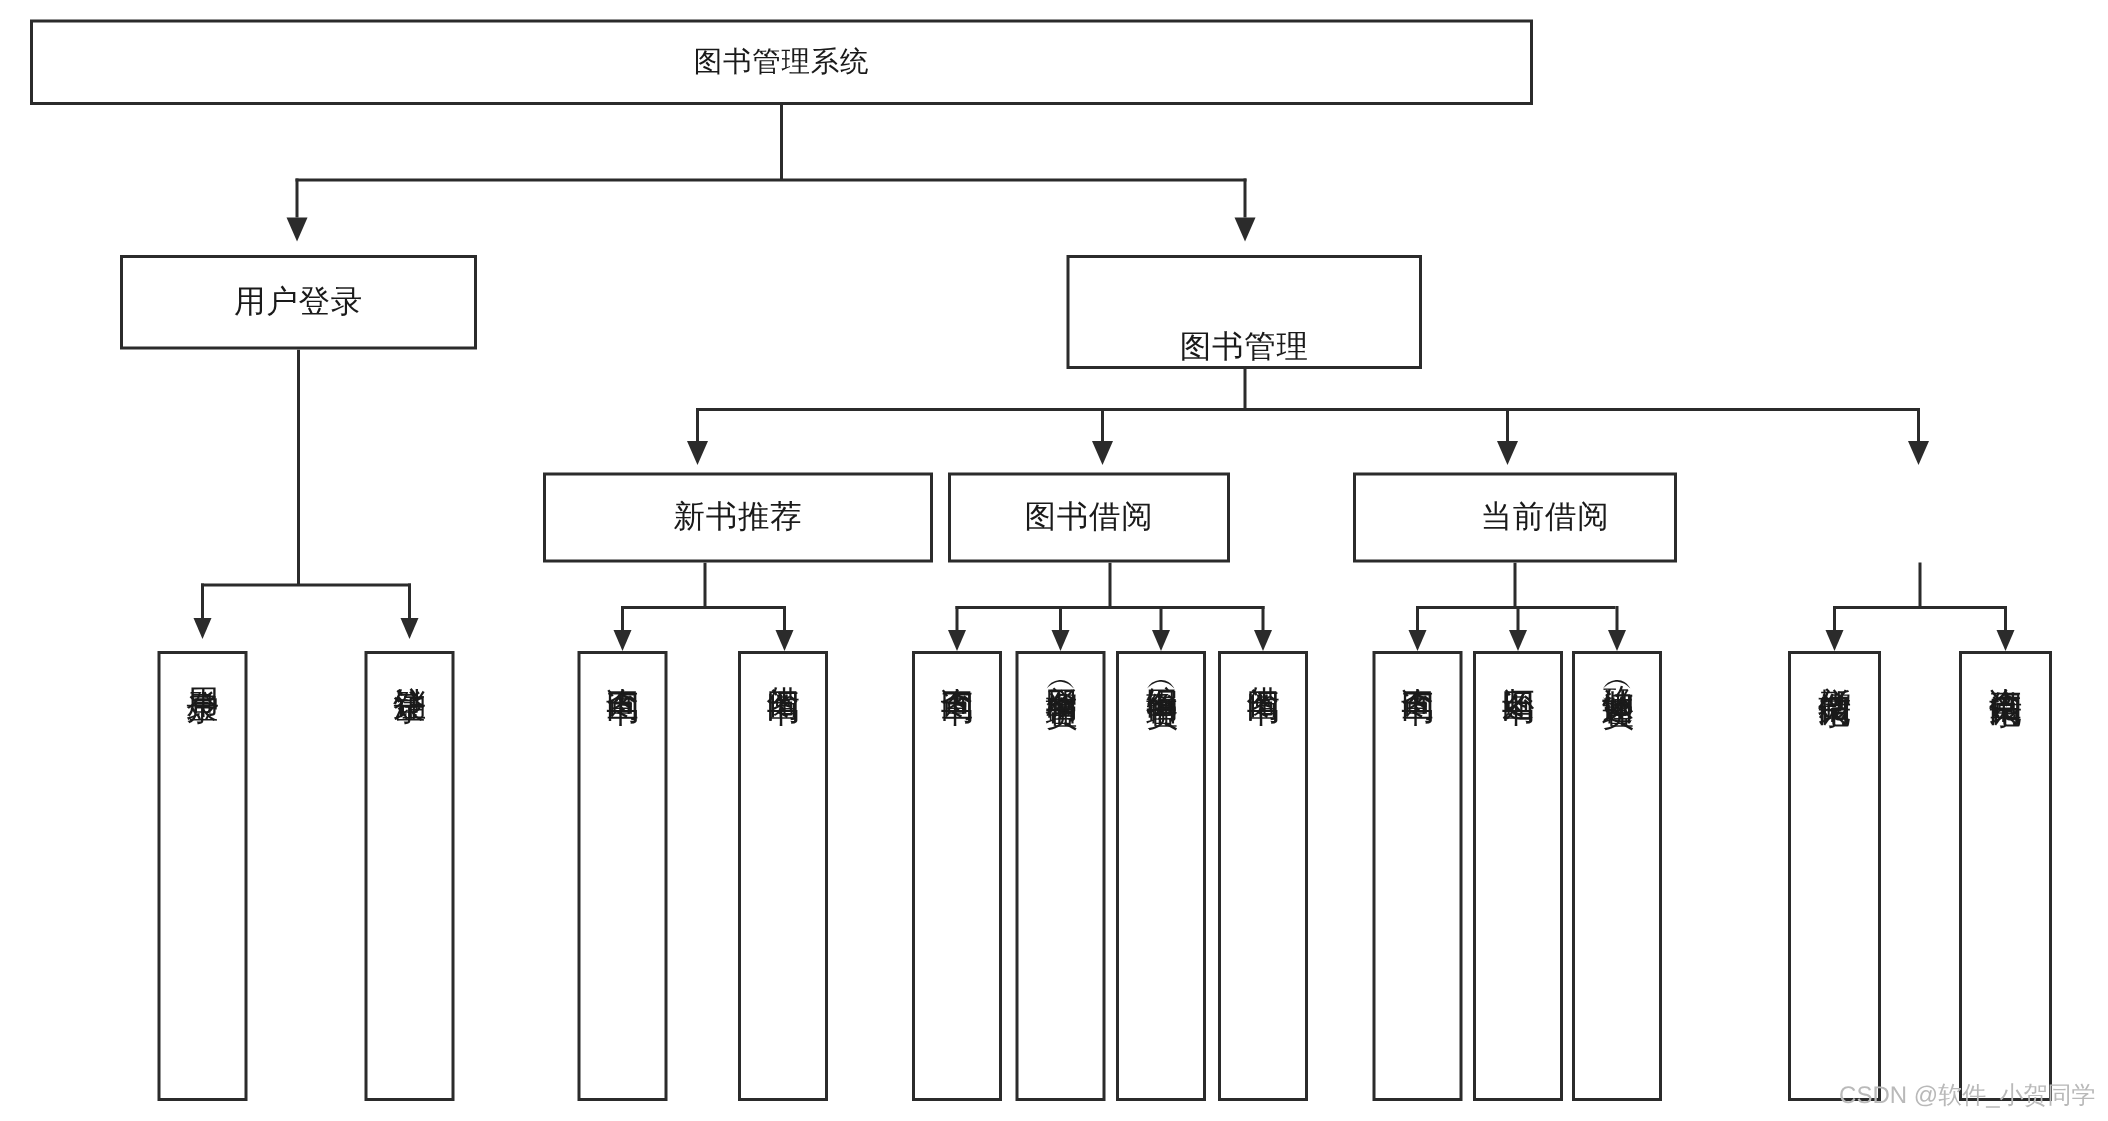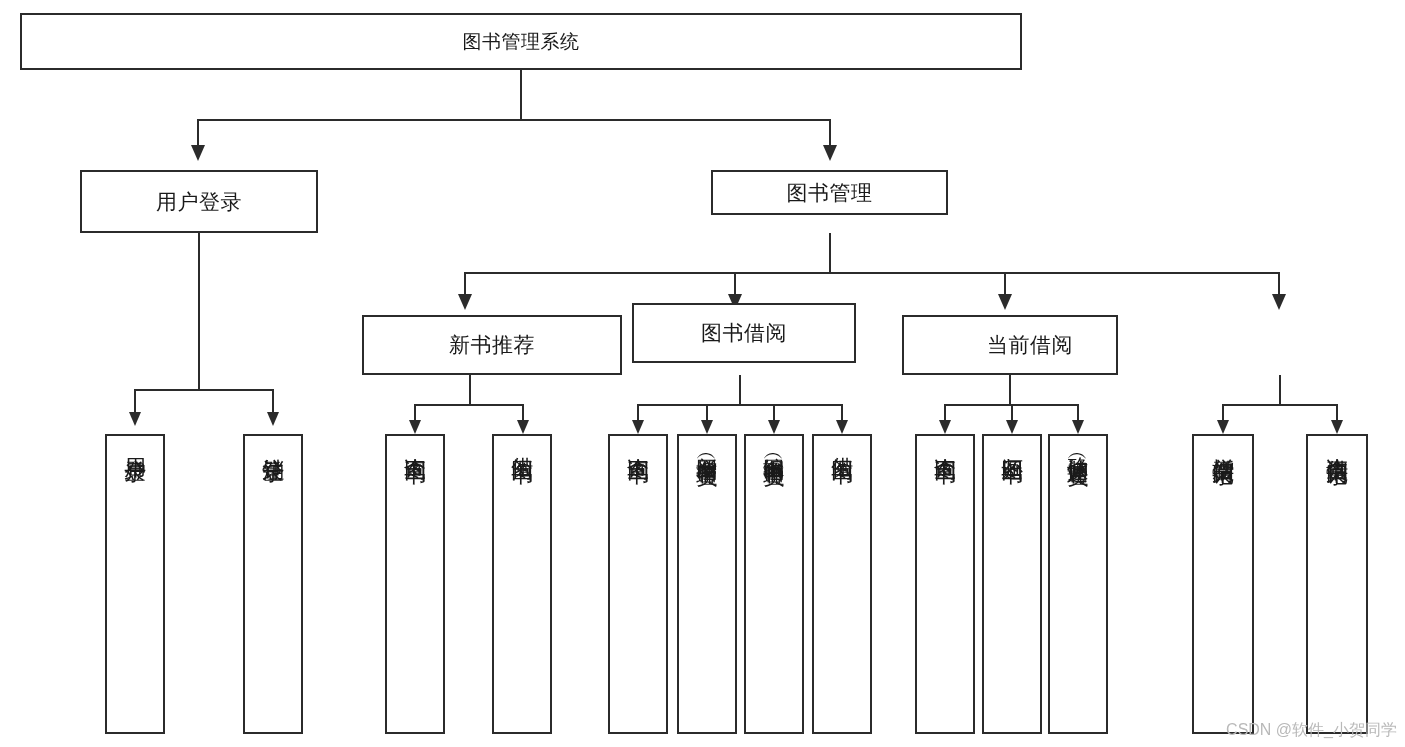--- a/index.html
+++ b/index.html
@@ -106,21 +106,21 @@
   <div class="ln h" style="left:197px; top:119px; width:634px;"></div>
 
   <div class="ln v" style="left:197px; top:119px; height:26px;"></div>
   <div class="arrow" style="left:191px; top:145px;"></div>
   <div class="ln v" style="left:829px; top:119px; height:26px;"></div>
   <div class="arrow" style="left:823px; top:145px;"></div>
 
   <div class="node horiz" style="left:80px; top:170px; width:238px; height:63px;">
     <span class="label">用户登录</span>
   </div>
-  <div class="node horiz" style="left:711px; top:170px; width:237px; height:45px;">
+  <div class="node horiz" style="left:711px; top:170px; width:237px; height:76px;align-items:flex-end;">
     <span class="label">图书管理</span>
   </div>
 
   <div class="ln v" style="left:198px; top:233px; height:157px;"></div>
   <div class="ln h" style="left:134px; top:389px; width:140px;"></div>
   <div class="ln v" style="left:134px; top:389px; height:23px;"></div>
   <div class="arrow small" style="left:129px; top:412px;"></div>
   <div class="ln v" style="left:272px; top:389px; height:23px;"></div>
   <div class="arrow small" style="left:267px; top:412px;"></div>
 
@@ -131,21 +131,21 @@
   <div class="ln v" style="left:734px; top:272px; height:22px;"></div>
   <div class="arrow" style="left:728px; top:294px;"></div>
   <div class="ln v" style="left:1004px; top:272px; height:22px;"></div>
   <div class="arrow" style="left:998px; top:294px;"></div>
   <div class="ln v" style="left:1278px; top:272px; height:22px;"></div>
   <div class="arrow" style="left:1272px; top:294px;"></div>
 
   <div class="node horiz" style="left:362px; top:315px; width:260px; height:60px;">
     <span class="label">新书推荐</span>
   </div>
-  <div class="node horiz" style="left:632px; top:303px; width:224px; height:60px;">
+  <div class="node horiz" style="left:632px; top:315px; width:188px; height:60px;">
     <span class="label">图书借阅</span>
   </div>
   <div class="node horiz" style="left:902px; top:315px; width:216px; height:60px;padding-left:40px;">
     <span class="label">当前借阅</span>
   </div>
 
   <div class="ln v" style="left:469px; top:375px; height:30px;"></div>
   <div class="ln h" style="left:414px; top:404px; width:110px;"></div>
   <div class="ln v" style="left:414px; top:404px; height:16px;"></div>
   <div class="arrow small" style="left:409px; top:420px;"></div>

